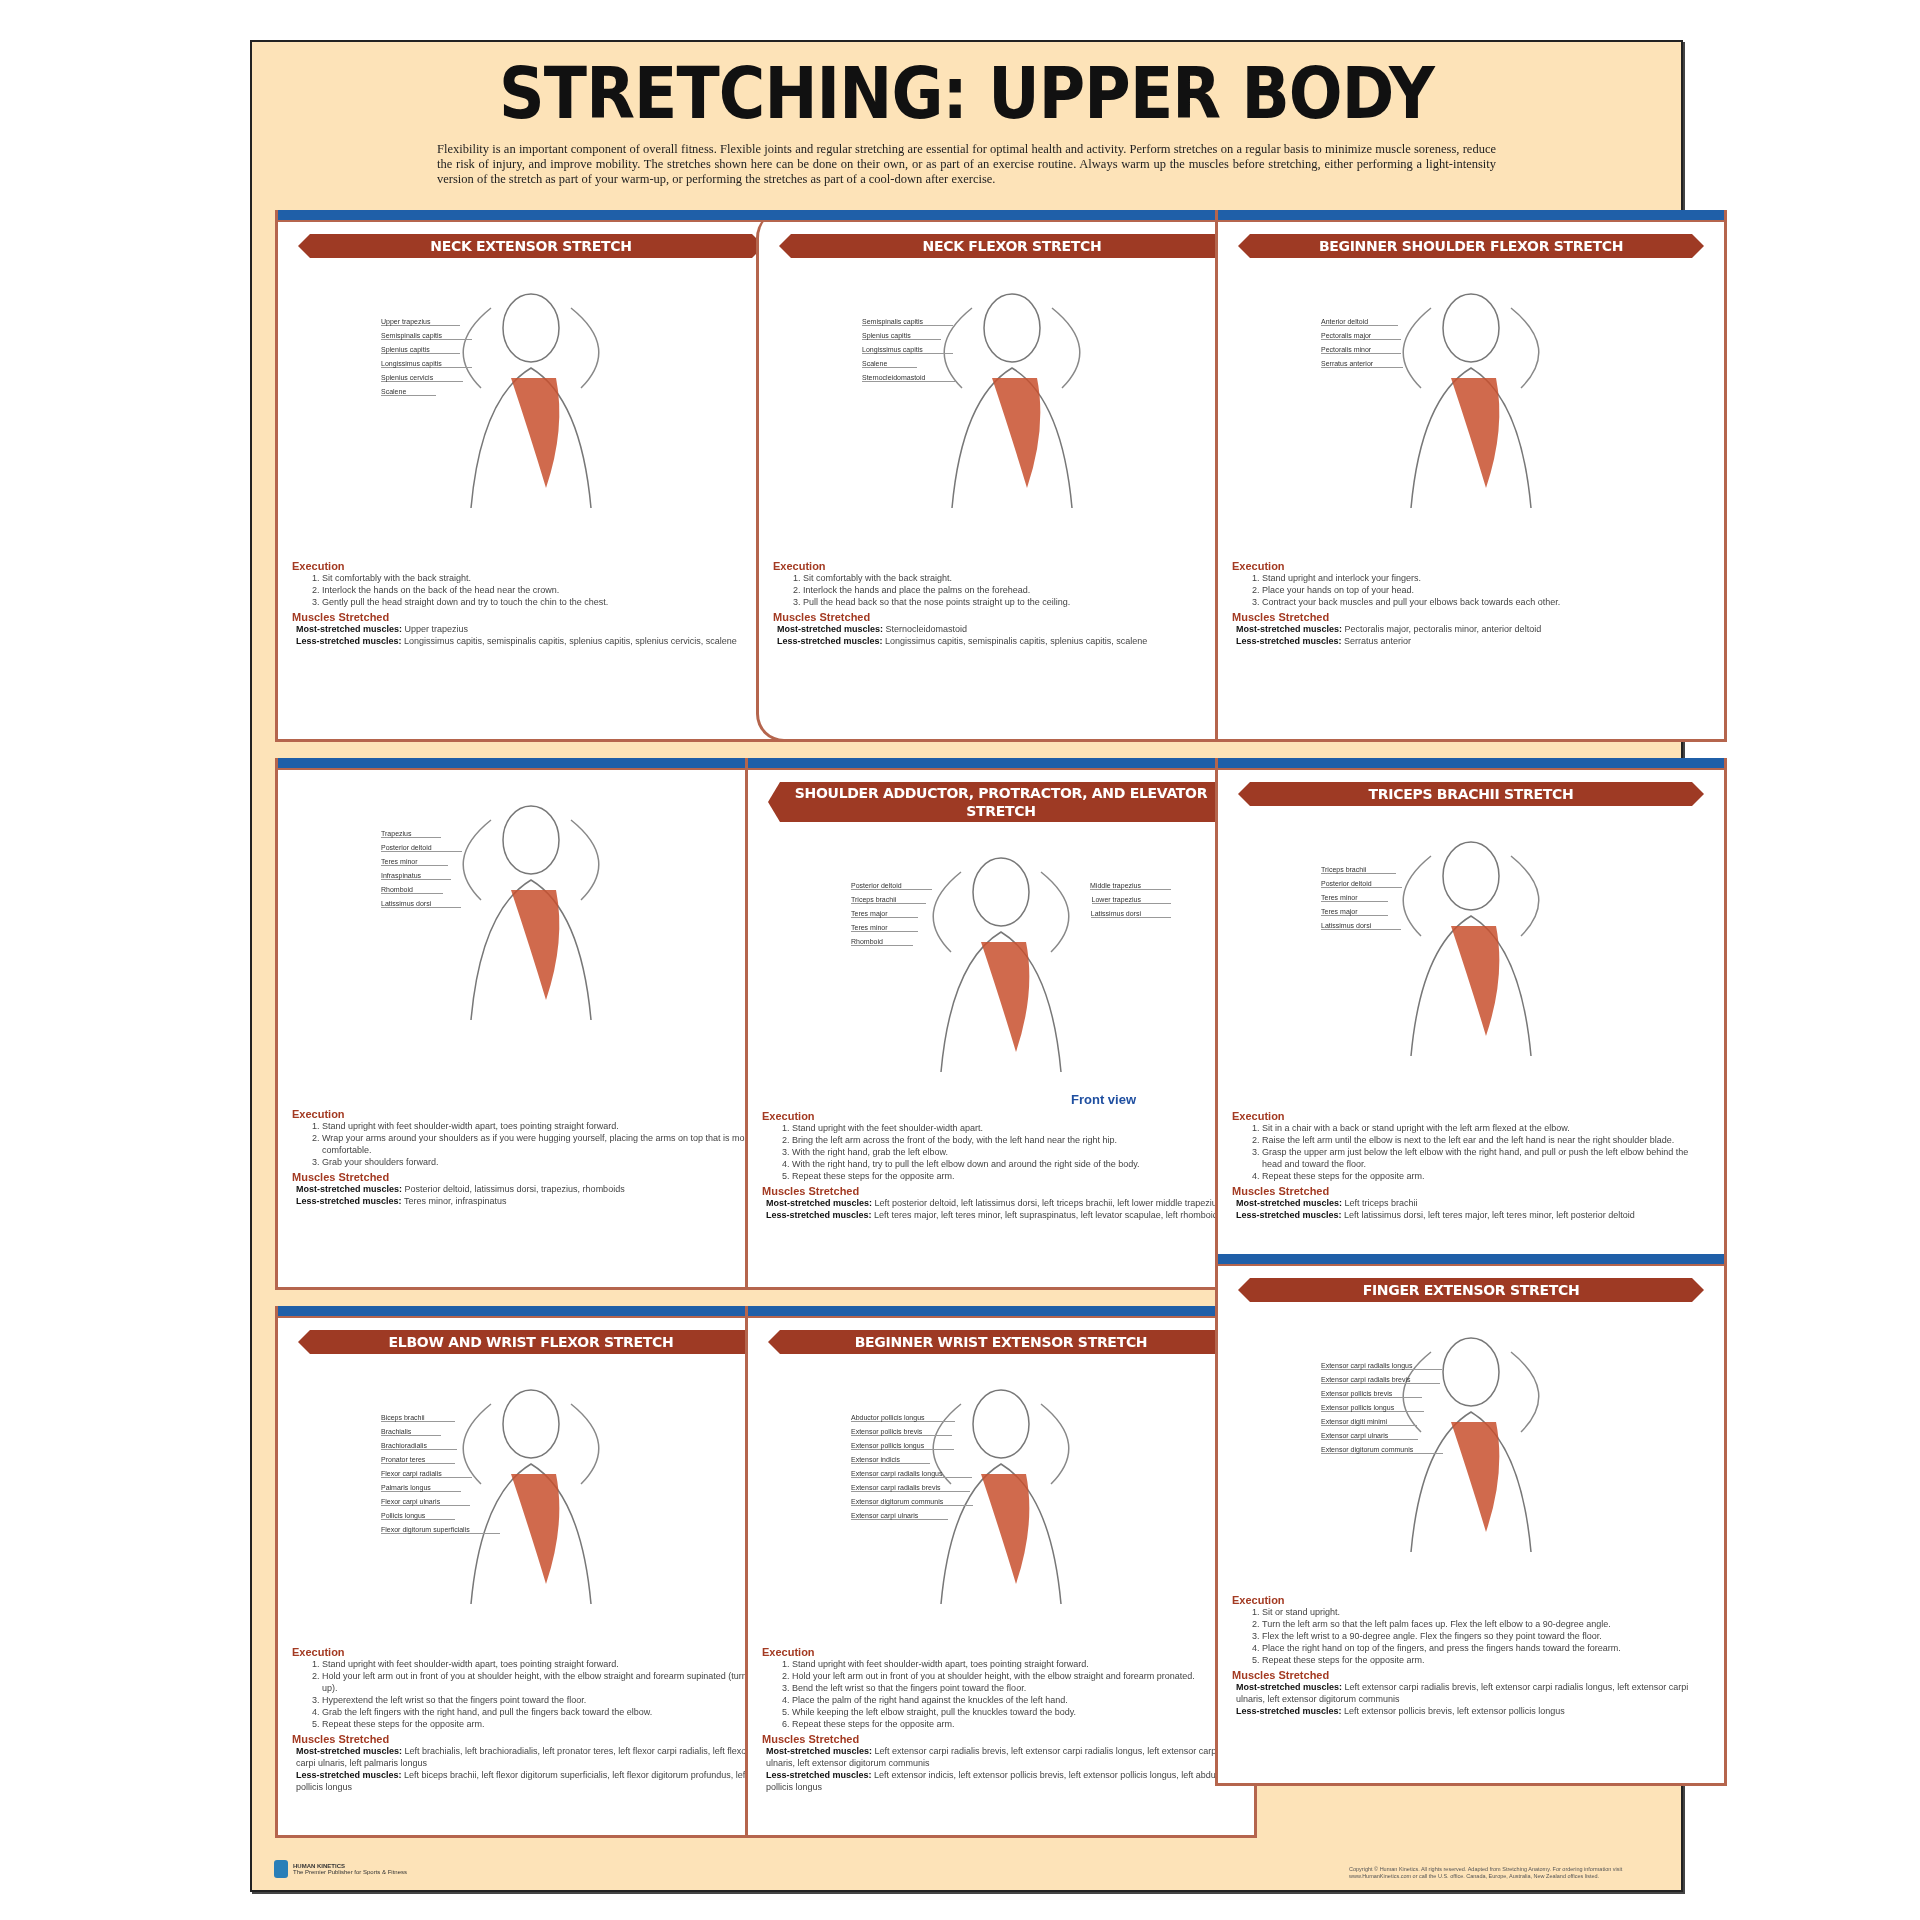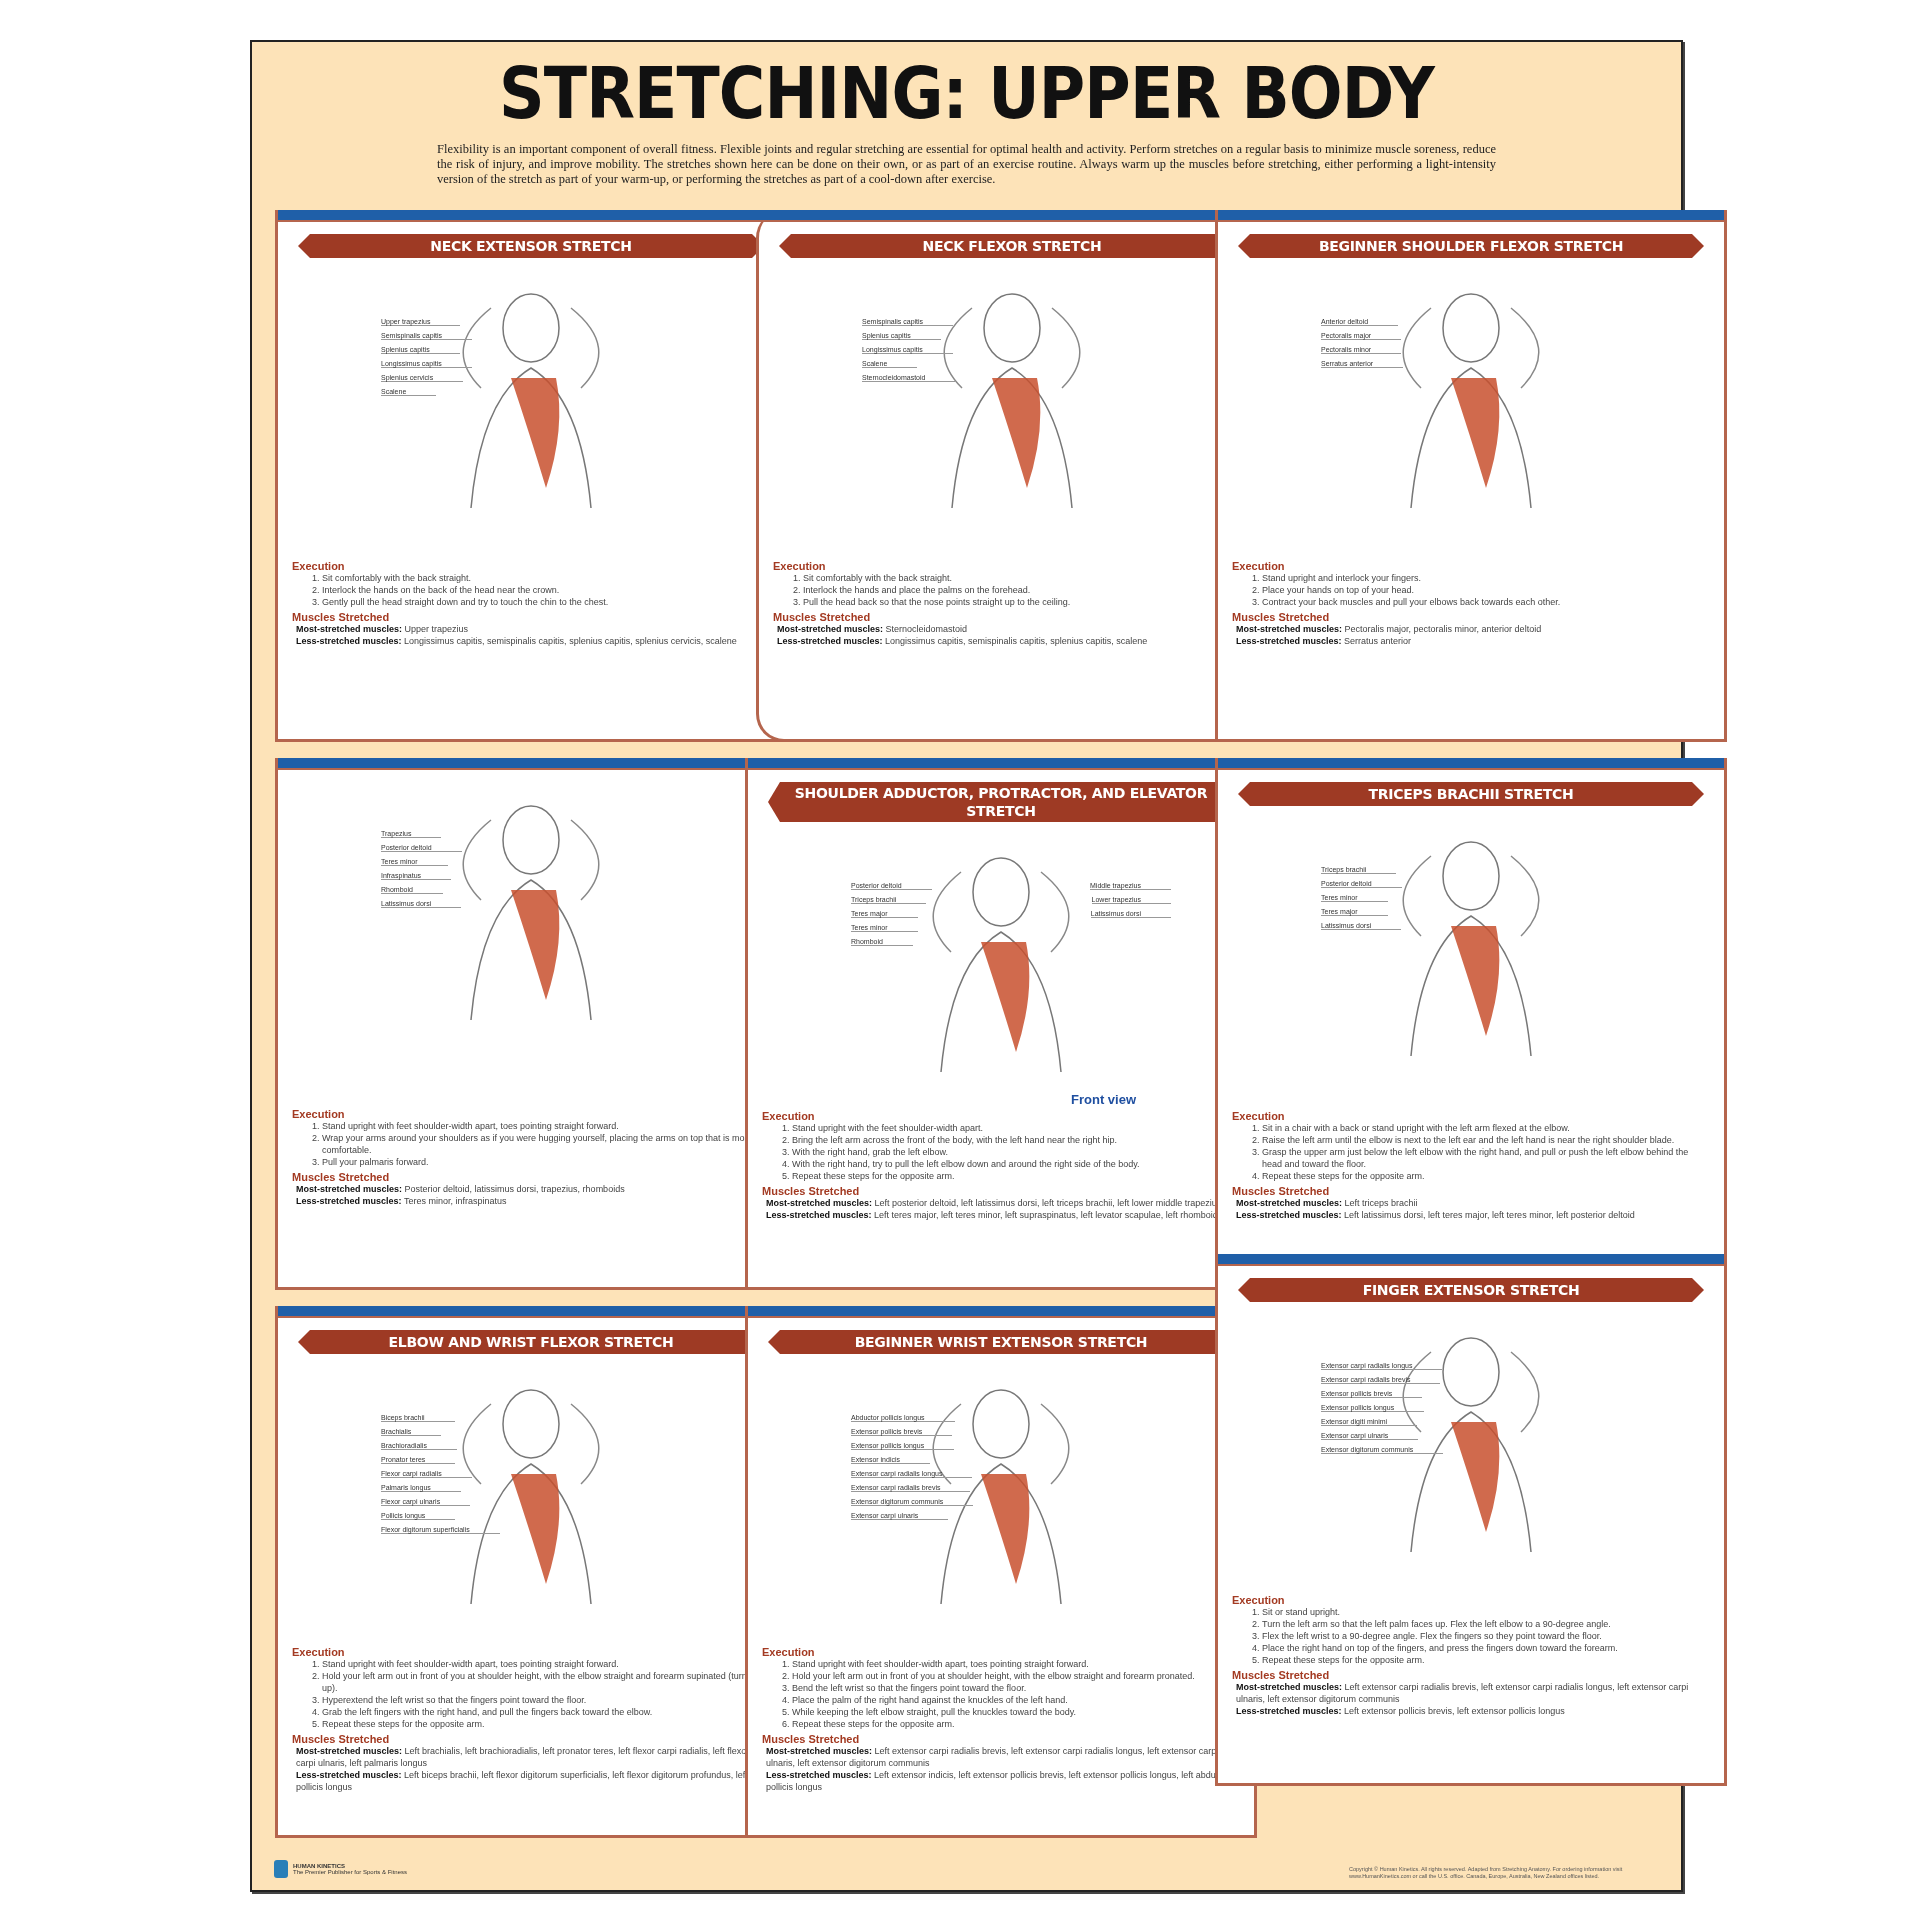--- a/index.html
+++ b/index.html
@@ -103,21 +103,21 @@
       <ellipse cx="200" cy="70" rx="28" ry="34" fill="none" stroke="#777" stroke-width="1.5"></ellipse>
       <path d="M140 250 Q150 140 200 110 Q250 140 260 250" fill="none" stroke="#777" stroke-width="1.5"></path>
       <path d="M150 130 Q110 90 160 50 M250 130 Q290 90 240 50" fill="none" stroke="#888" stroke-width="1.5"></path>
       <path d="M180 120 Q200 180 215 230 Q235 170 225 120 Z" fill="#c8502e" opacity="0.85"></path>
     </svg><span style="position:absolute;left:50px;top:60px;font-size:7px;color:#333;border-bottom:1px solid #999;padding-right:30px">Trapezius</span><span style="position:absolute;left:50px;top:74px;font-size:7px;color:#333;border-bottom:1px solid #999;padding-right:30px">Posterior deltoid</span><span style="position:absolute;left:50px;top:88px;font-size:7px;color:#333;border-bottom:1px solid #999;padding-right:30px">Teres minor</span><span style="position:absolute;left:50px;top:102px;font-size:7px;color:#333;border-bottom:1px solid #999;padding-right:30px">Infraspinatus</span><span style="position:absolute;left:50px;top:116px;font-size:7px;color:#333;border-bottom:1px solid #999;padding-right:30px">Rhomboid</span><span style="position:absolute;left:50px;top:130px;font-size:7px;color:#333;border-bottom:1px solid #999;padding-right:30px">Latissimus dorsi</span></div>
         <div class="text" style="top:350px">
     <h4>Execution</h4>
           <ol>
             <li>Stand upright with feet shoulder-width apart, toes pointing straight forward.</li>
             <li>Wrap your arms around your shoulders as if you were hugging yourself, placing the arms on top that is most comfortable.</li>
-            <li>Pull your palmaris forward.</li>
+            <li>Grab your shoulders forward.</li>
           </ol>
           <h4 style="margin-top:3px">Muscles Stretched</h4>
     <p><b>Most-stretched muscles:</b> <span>Posterior deltoid, latissimus dorsi, trapezius, rhomboids</span></p>
     <p><b>Less-stretched muscles:</b> <span>Teres minor, infraspinatus</span></p>
   </div>
       </div>
       <div class="card" style="left: 493px; top: 716px;">
         <div class="bluebar"></div>
   <div class="banner two">SHOULDER ADDUCTOR, PROTRACTOR, AND ELEVATOR STRETCH</div>
   <div class="illus">
@@ -222,21 +222,21 @@
       <path d="M140 250 Q150 140 200 110 Q250 140 260 250" fill="none" stroke="#777" stroke-width="1.5"></path>
       <path d="M150 130 Q110 90 160 50 M250 130 Q290 90 240 50" fill="none" stroke="#888" stroke-width="1.5"></path>
       <path d="M180 120 Q200 180 215 230 Q235 170 225 120 Z" fill="#c8502e" opacity="0.85"></path>
     </svg><span style="position:absolute;left:50px;top:60px;font-size:7px;color:#333;border-bottom:1px solid #999;padding-right:30px">Extensor carpi radialis longus</span><span style="position:absolute;left:50px;top:74px;font-size:7px;color:#333;border-bottom:1px solid #999;padding-right:30px">Extensor carpi radialis brevis</span><span style="position:absolute;left:50px;top:88px;font-size:7px;color:#333;border-bottom:1px solid #999;padding-right:30px">Extensor pollicis brevis</span><span style="position:absolute;left:50px;top:102px;font-size:7px;color:#333;border-bottom:1px solid #999;padding-right:30px">Extensor pollicis longus</span><span style="position:absolute;left:50px;top:116px;font-size:7px;color:#333;border-bottom:1px solid #999;padding-right:30px">Extensor digiti minimi</span><span style="position:absolute;left:50px;top:130px;font-size:7px;color:#333;border-bottom:1px solid #999;padding-right:30px">Extensor carpi ulnaris</span><span style="position:absolute;left:50px;top:144px;font-size:7px;color:#333;border-bottom:1px solid #999;padding-right:30px">Extensor digitorum communis</span></div>
         <div class="text" style="top:340px">
     <h4>Execution</h4>
           <ol>
             <li>Sit or stand upright.</li>
             <li>Turn the left arm so that the left palm faces up. Flex the left elbow to a 90-degree angle.</li>
             <li>Flex the left wrist to a 90-degree angle. Flex the fingers so they point toward the floor.</li>
-            <li>Place the right hand on top of the fingers, and press the fingers down toward the forearm.</li>
+            <li>Place the right hand on top of the fingers, and press the fingers hands toward the forearm.</li>
             <li>Repeat these steps for the opposite arm.</li>
           </ol>
           <h4 style="margin-top:3px">Muscles Stretched</h4>
     <p><b>Most-stretched muscles:</b> <span>Left extensor carpi radialis brevis, left extensor carpi radialis longus, left extensor carpi ulnaris, left extensor digitorum communis</span></p>
     <p><b>Less-stretched muscles:</b> <span>Left extensor pollicis brevis, left extensor pollicis longus</span></p>
   </div>
       </div>
     </div>
   <div class="footer-logo">
     <div class="mark"></div>

